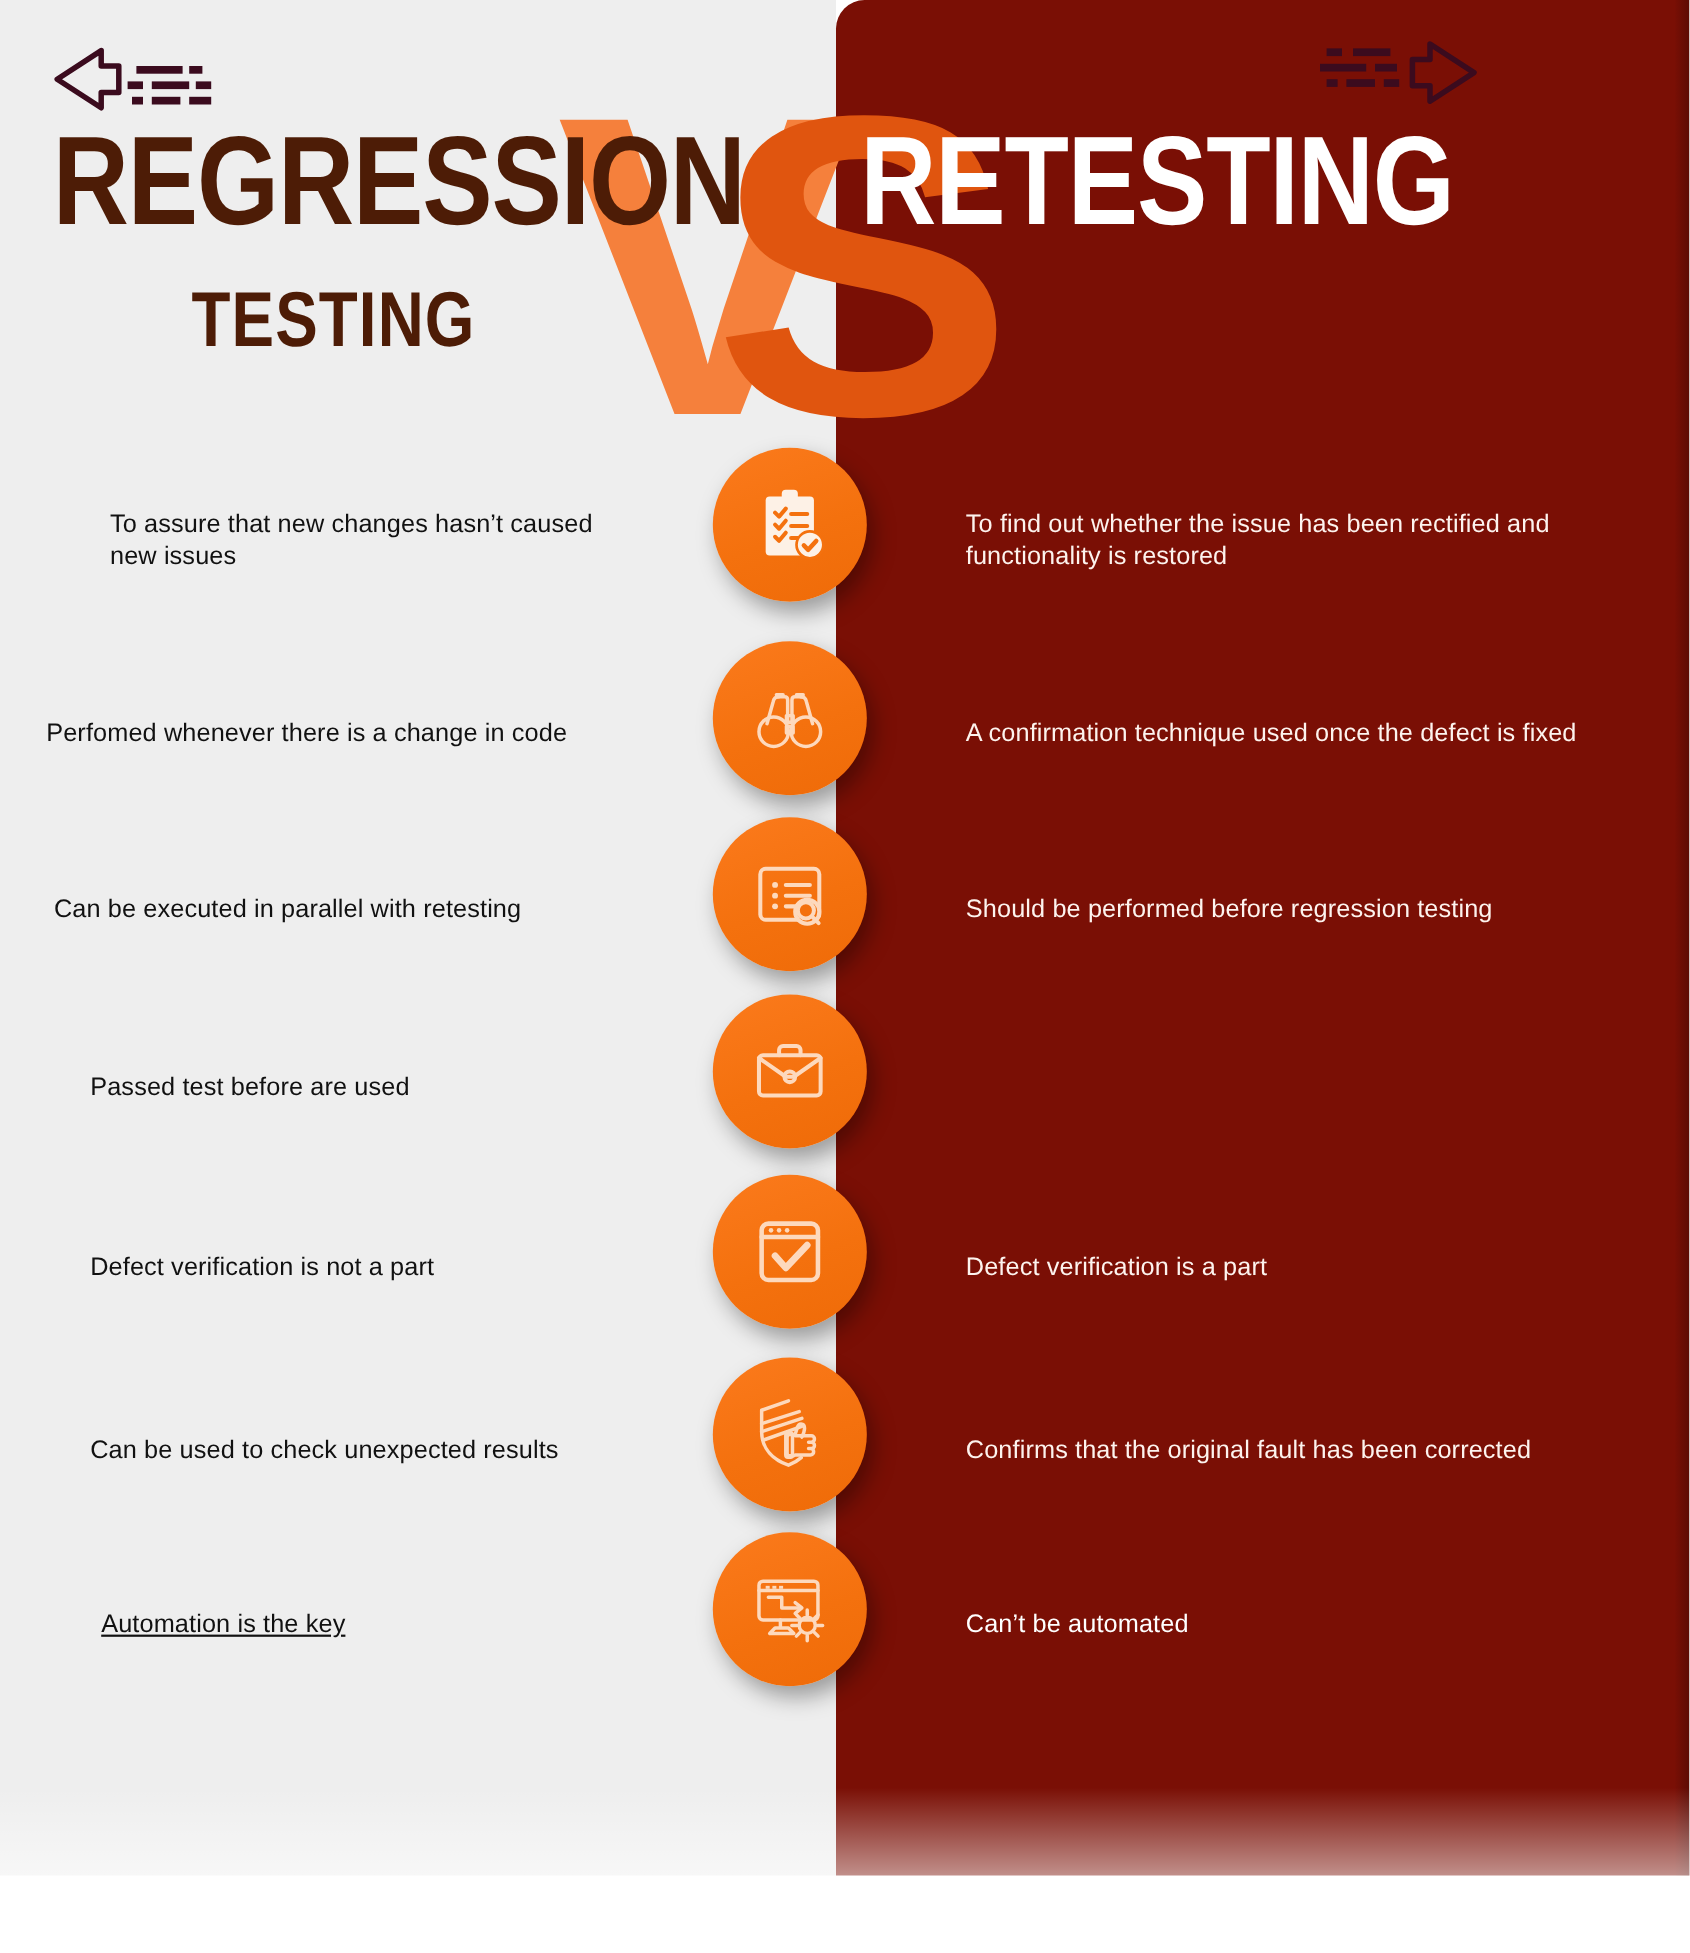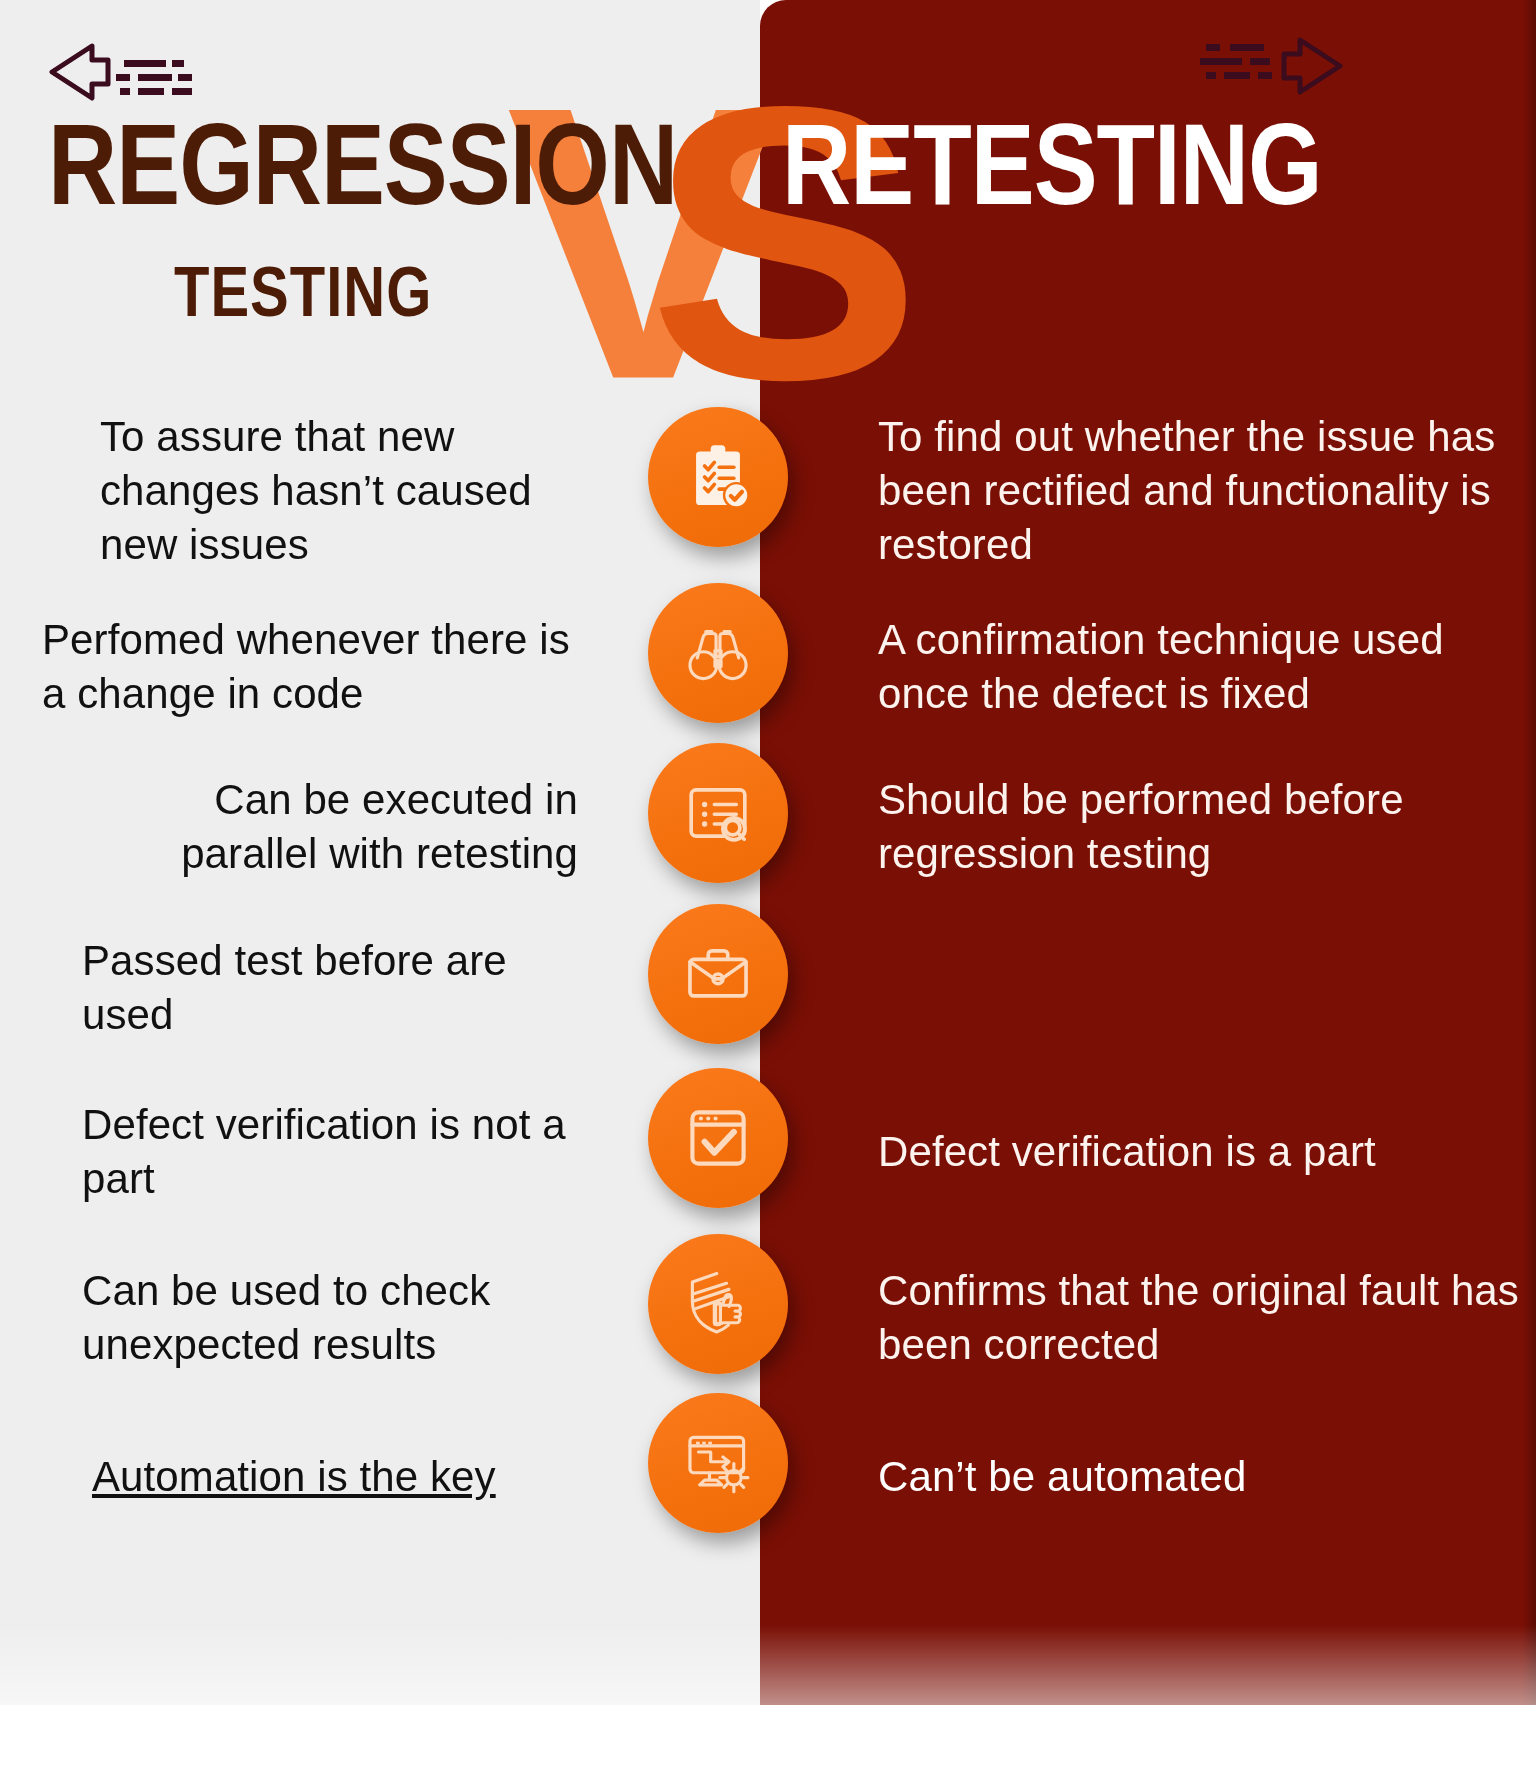--- a/index.html
+++ b/index.html
@@ -108,21 +108,21 @@
   .rows{
     position:absolute; left:0; top:382px; width:1536px;
   }
   .row{
     position:relative;
     display:flex;
     align-items:center;
     width:1536px;
   }
   .cell{
-    font-size:42px;
+    font-size:23px;
     line-height:1.28;
     letter-spacing:.1px;
     margin-top:28px;
   }
   .cell-left{
     width:600px;
     padding-right:22px;
     color:#111111;
   }
   .cell-right{
@@ -236,21 +236,21 @@
             <rect x="29.5" y="30" width="5" height="5"></rect>
             <rect x="29.5" y="38" width="5" height="5"></rect>
             <path d="M22 14.5h5M37 14.5h5"></path>
           </svg>
         </div>
       </div>
       <div class="cell cell-right">A confirmation technique used once the defect is fixed</div>
     </div>
 
     <div class="row" style="height:158px;">
-      <div class="cell cell-left" style="padding-left:111px;text-align:right;">Can be executed in parallel with retesting</div>
+      <div class="cell cell-left" style="padding-left:49px;">Can be executed in parallel with retesting</div>
       <div class="icon-slot">
         <div class="icon-circle">
           <svg viewBox="0 0 64 64" fill="none" stroke="#fdd9bd" stroke-width="3" stroke-linecap="round" stroke-linejoin="round">
             <rect x="10" y="13" width="44" height="38" rx="4"></rect>
             <circle cx="21" cy="25" r="2.2" fill="#fdd9bd" stroke="none"></circle>
             <circle cx="21" cy="33" r="2.2" fill="#fdd9bd" stroke="none"></circle>
             <circle cx="21" cy="41" r="2.2" fill="#fdd9bd" stroke="none"></circle>
             <path d="M29 25h18M29 33h18M29 41h9"></path>
             <circle cx="45" cy="45" r="9" fill="#f4710e"></circle>
             <circle cx="44" cy="44" r="6"></circle>

